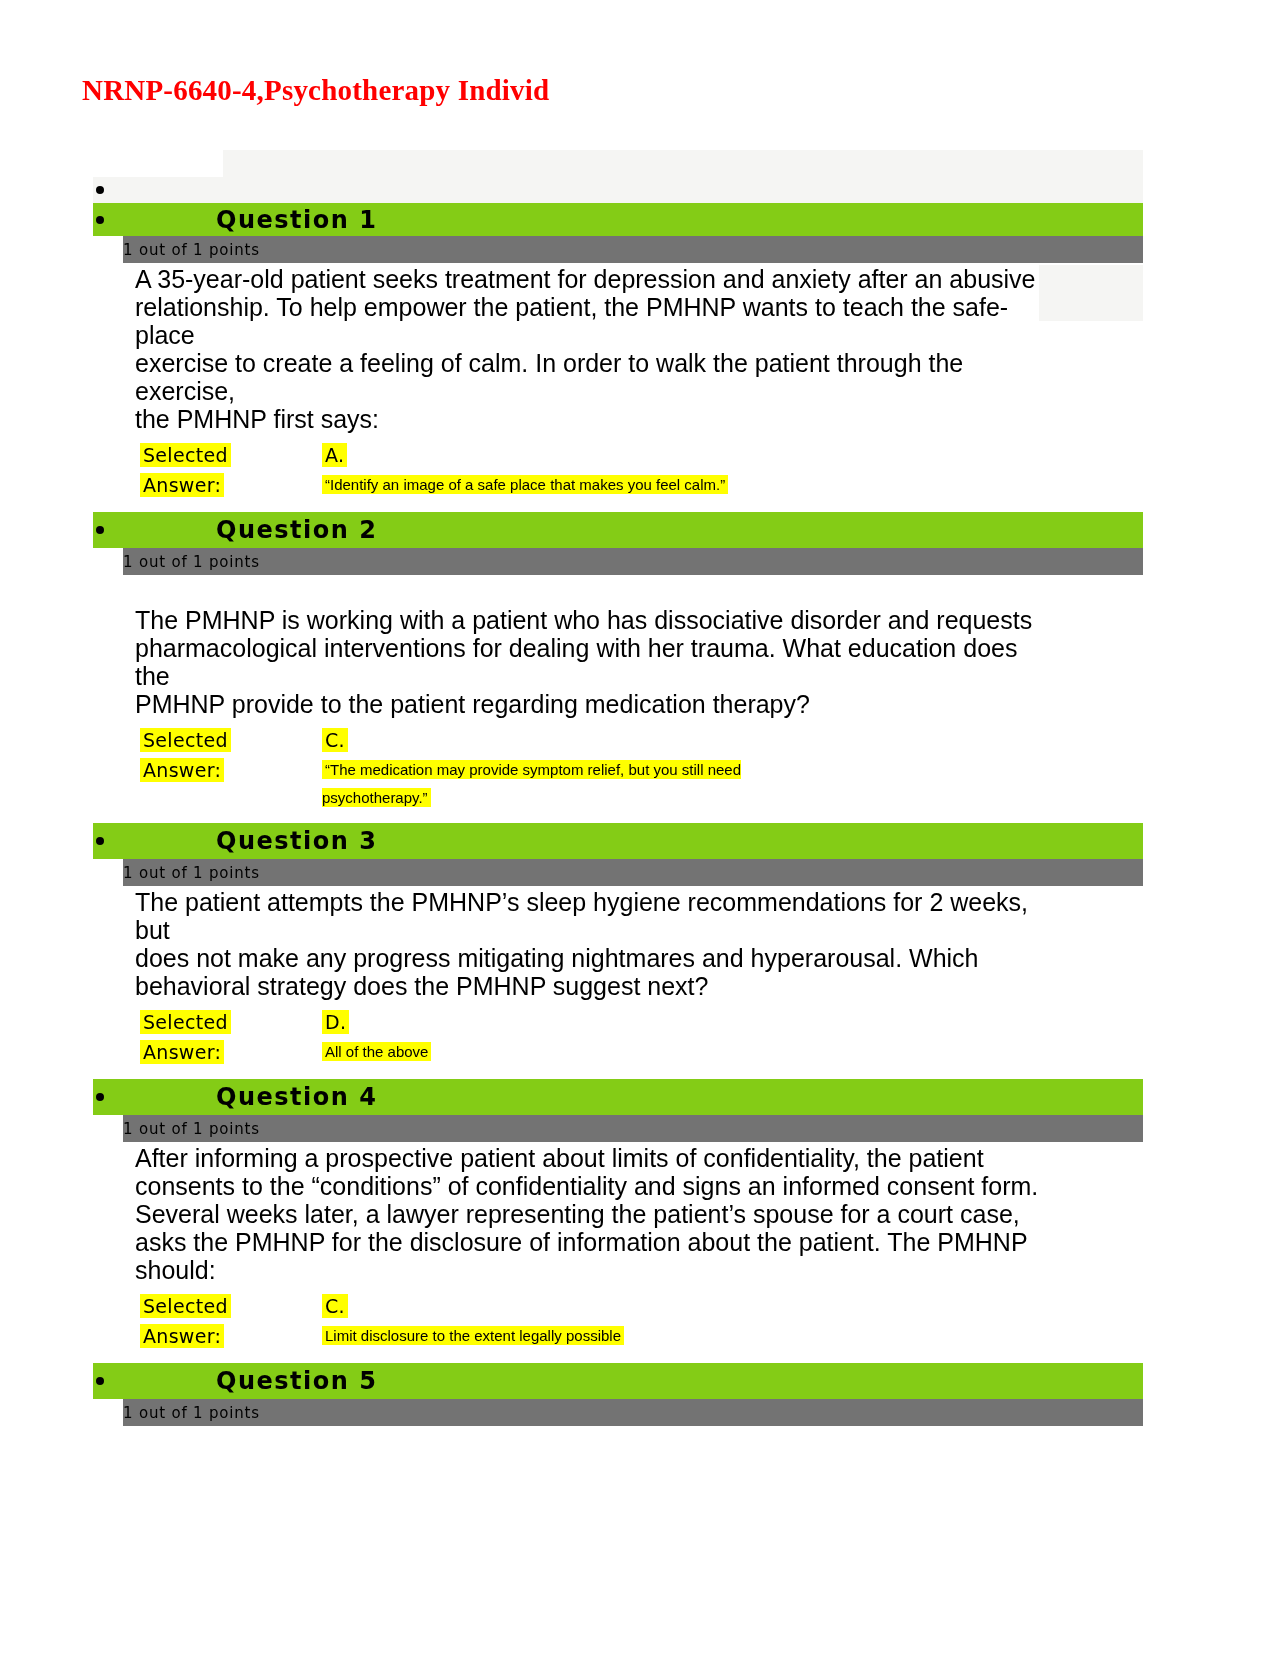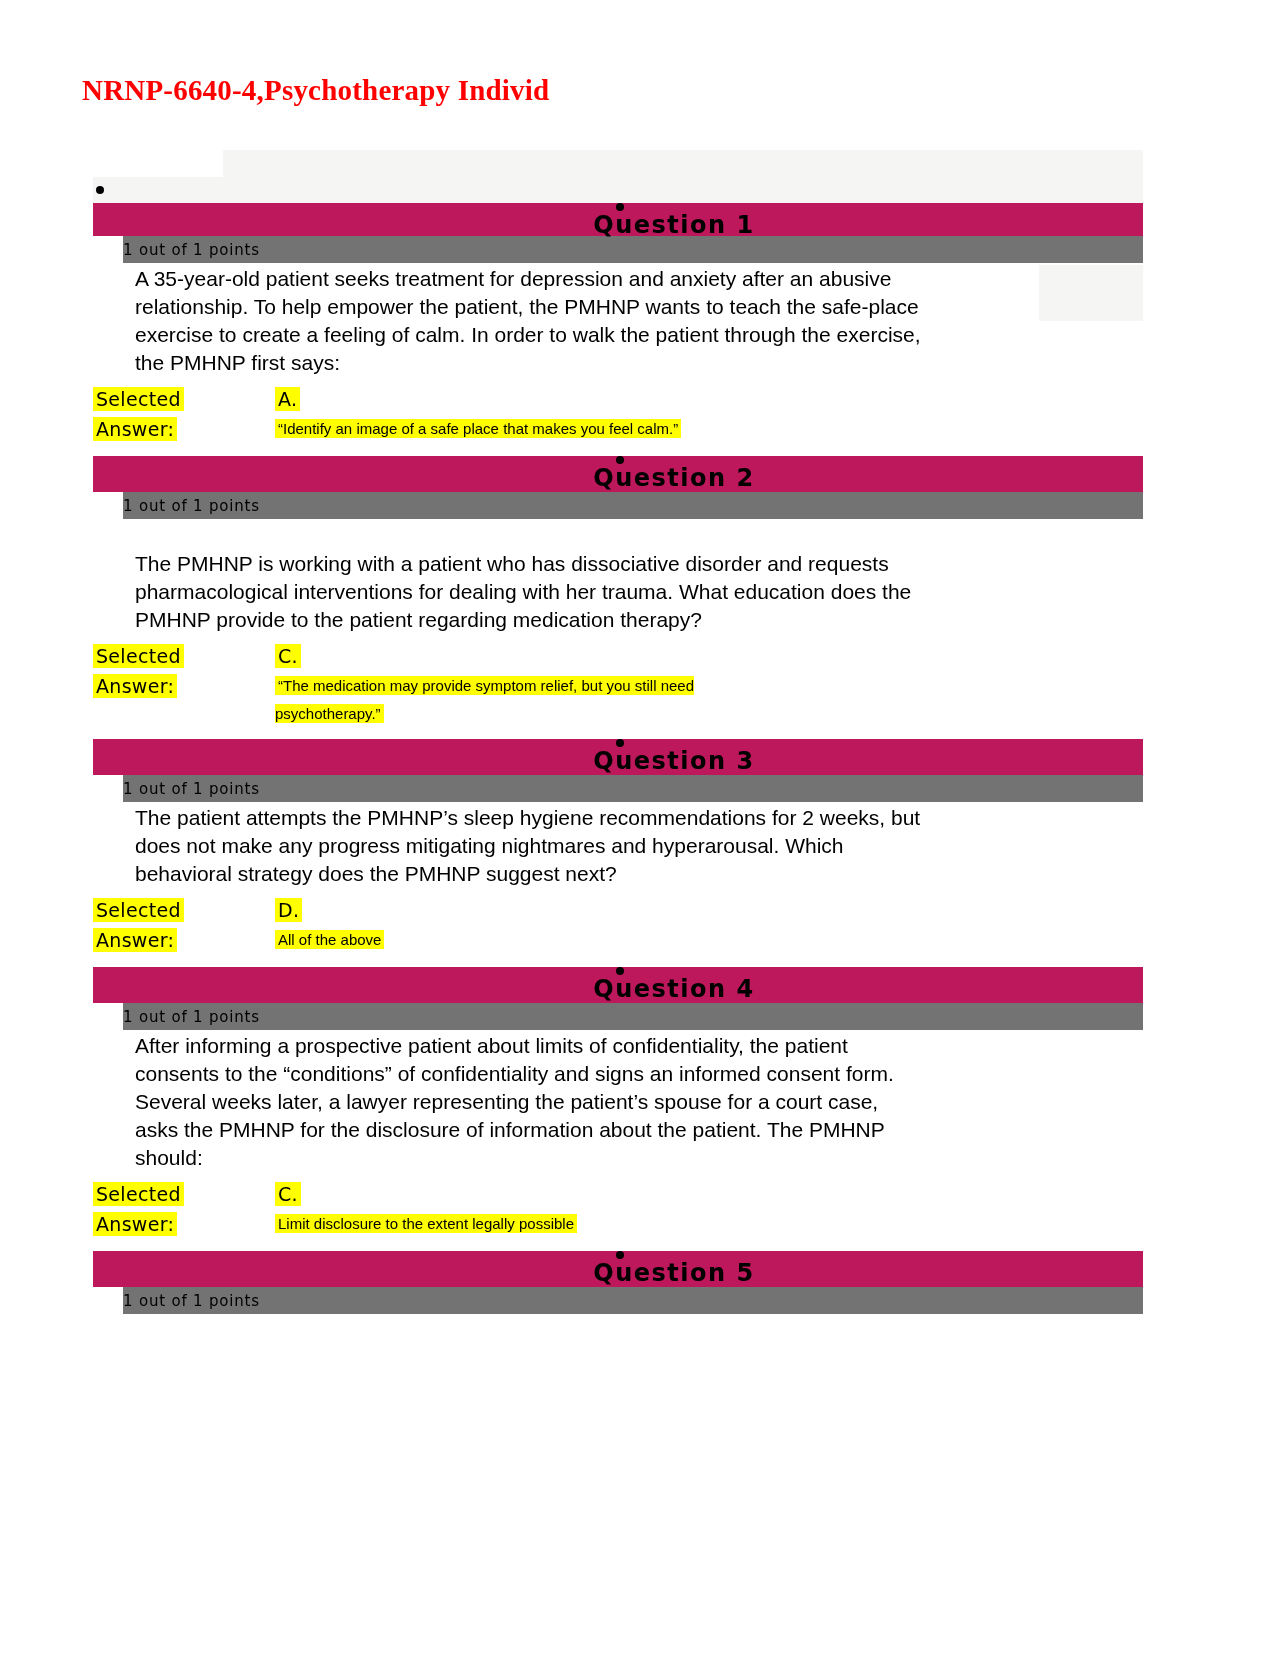--- a/index.html
+++ b/index.html
@@ -36,24 +36,23 @@
     background: #f5f5f3;
   }
   .bullet-row {
     height: 26px;
     background: #f5f5f3;
     display: flex;
     align-items: center;
   }
   .q-head {
     height: 36px;
-    background: #be185d;
+    background: #84cc16;
     display: flex;
     align-items: center;
-    flex-direction: column;
   }
   .q1 .q-head { height: 33px; }
   .bullet {
     width: 8px;
     height: 8px;
     border-radius: 50%;
     background: #000;
     margin-left: 3px;
     flex: 0 0 auto;
   }
@@ -72,26 +71,27 @@
     justify-content: flex-start;
     align-items: center;
     padding-right: 3px;
     font-family: "DejaVu Sans", sans-serif;
     font-size: 15px;
     letter-spacing: 0.8px;
   }
   .q-text {
     margin: 2px 0 8px 42px;
     width: 910px;
-    font-size: 21px;
+    font-size: 25px;
     line-height: 28px;
     white-space: pre-line;
   }
   .q2 .q-text { margin-top: 31px; }
   .answer {
+    margin-left: 47px;
     display: flex;
     align-items: flex-start;
   }
   .ans-col.labels { width: 182px; flex: 0 0 auto; }
   .ans-col.values { max-width: 680px; }
   .line { line-height: 28px; min-height: 28px; }
   .hl { background: #ffff00; padding: 1px 3px; }
   .lbl {
     font-family: "DejaVu Sans", sans-serif;
     font-size: 19px;

